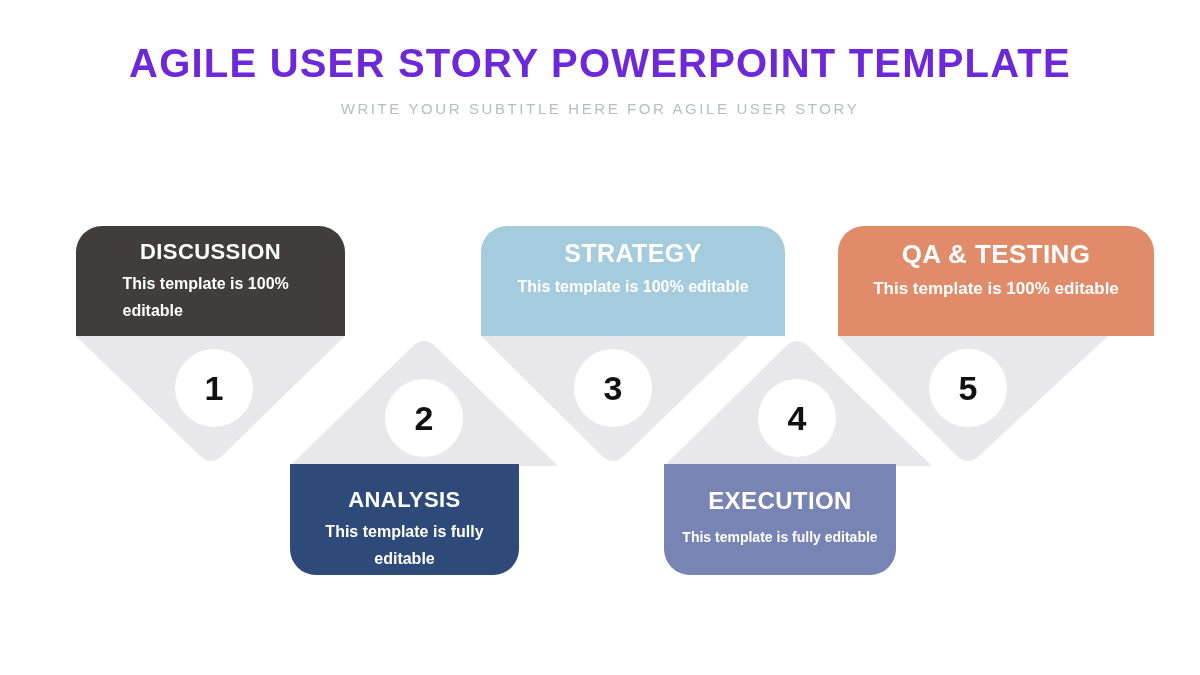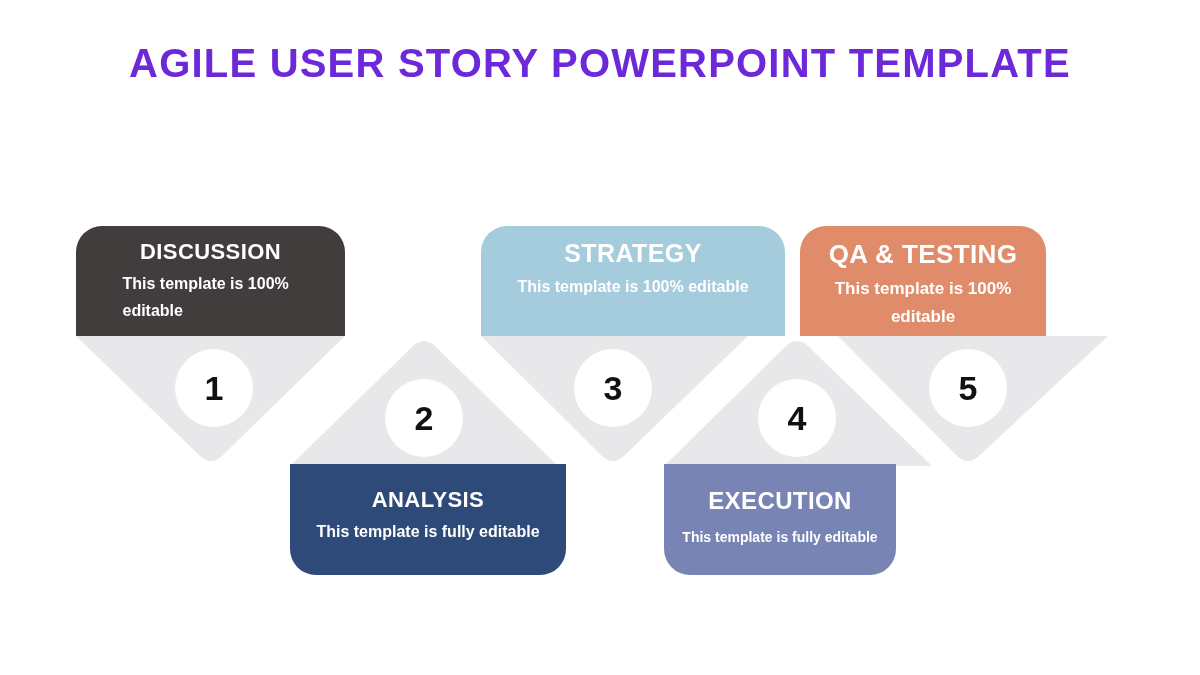--- a/index.html
+++ b/index.html
@@ -122,20 +122,21 @@
     line-height: 1;
   }
 </style>
 </head>
 <body>
 
 <div id="slide">
 
   <div id="header">
     <h1 id="slide-title">AGILE USER STORY POWERPOINT TEMPLATE</h1>
+    <p id="slide-subtitle">WRITE YOUR SUBTITLE HERE FOR AGILE USER STORY</p>
   </div>
 
   <div id="zigzag-band">
     <svg width="1200" height="142" viewBox="0 0 1200 142" xmlns="http://www.w3.org/2000/svg">
 
       <path d="M 76 6 L 345 6 L 222 126 Q 211 136 200 126 Z" fill="#e8e8ea"></path>
 
       <path d="M 290 136 L 558 136 L 435 16 Q 424 6 413 16 Z" fill="#e8e8ea"></path>
 
       <path d="M 481 6 L 748 6 L 624 126 Q 613 136 602 126 Z" fill="#e8e8ea"></path>
@@ -149,26 +150,26 @@
   <div class="step-card card-up" id="card-discussion" style="left:76px; top:226px; width:269px; height:110px; background:#403d3c;">
     <div class="card-title">DISCUSSION</div>
     <div class="card-desc">This template is 100% editable</div>
   </div>
 
   <div class="step-card card-up" id="card-strategy" style="left:481px; top:226px; width:304px; height:110px; background:#a5ccdc;">
     <div class="card-title">STRATEGY</div>
     <div class="card-desc">This template is 100% editable</div>
   </div>
 
-  <div class="step-card card-up" id="card-qa-testing" style="left:800px; top:226px; width:246px; height:110px; background:#e08c6a;">
+  <div class="step-card card-up" id="card-qa-testing" style="left:838px; top:226px; width:316px; height:110px; background:#e08c6a;">
     <div class="card-title">QA &amp; TESTING</div>
     <div class="card-desc">This template is 100% editable</div>
   </div>
 
-  <div class="step-card card-down" id="card-analysis" style="left:290px; top:464px; width:276px; height:111px; background:#2e4a78;">
+  <div class="step-card card-down" id="card-analysis" style="left:290px; top:464px; width:229px; height:111px; background:#2e4a78;">
     <div class="card-title">ANALYSIS</div>
     <div class="card-desc">This template is fully editable</div>
   </div>
 
   <div class="step-card card-down" id="card-execution" style="left:664px; top:464px; width:232px; height:111px; background:#7884b4;">
     <div class="card-title">EXECUTION</div>
     <div class="card-desc">This template is fully editable</div>
   </div>
 
   <div class="step-number" style="left:175px; top:349px;">1</div>

